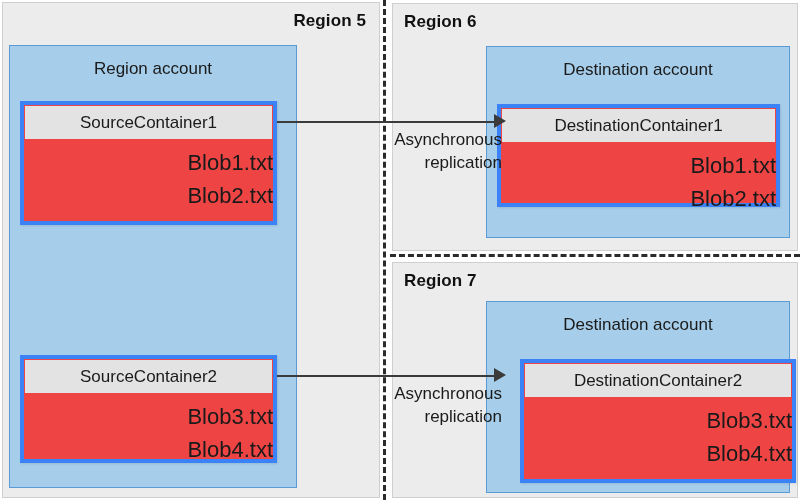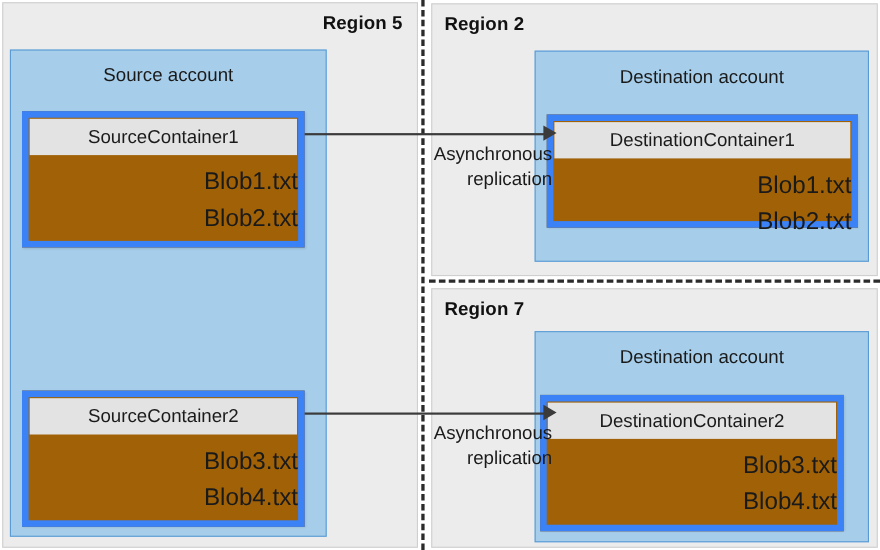--- a/index.html
+++ b/index.html
@@ -50,22 +50,22 @@
     right: 0;
     text-align: center;
     font-size: 17px;
     color: #1A1A1A;
     white-space: nowrap;
   }
 
   
   .container-box {
     position: absolute;
-    background: #a16207;
-    border: 6px solid #3b82f6;
+    background: #ef4444;
+    border: 4px solid #3b82f6;
     box-sizing: border-box;
     box-shadow: 1px 1px 2px rgba(0,0,0,0.10);
   }
   .container-header {
     position: absolute;
     left: 1px;
     right: 1px;
     top: 1px;
     height: 33px;
     line-height: 33px;
@@ -122,53 +122,53 @@
 </style>
 </head>
 <body>
 
 <div id="diagram">
 
   <div class="region" style="left:2px; top:2px; width:378px; height:496px;"></div>
   <div class="region-title" style="left:246px; top:11px; width:120px; text-align:right;">Region 5</div>
 
   <div class="account" style="left:9px; top:45px; width:288px; height:443px;"></div>
-  <div class="account-title" style="left:9px; top:59px; width:288px;">Source account</div>
+  <div class="account-title" style="left:9px; top:59px; width:288px;">Region account</div>
 
   <div class="container-box" style="left:20px; top:101px; width:257px; height:124px;">
     <div class="container-header">SourceContainer1</div>
     <div class="blob" style="top:45px;">Blob1.txt</div>
     <div class="blob" style="top:78px;">Blob2.txt</div>
   </div>
 
-  <div class="container-box" style="left:20px; top:355px; width:257px; height:124px;">
+  <div class="container-box" style="left:20px; top:355px; width:257px; height:108px;">
     <div class="container-header">SourceContainer2</div>
     <div class="blob" style="top:45px;">Blob3.txt</div>
     <div class="blob" style="top:78px;">Blob4.txt</div>
   </div>
 
   <div class="region" style="left:392px; top:3px; width:406px; height:248px;"></div>
-  <div class="region-title" style="left:404px; top:12px;">Region 2</div>
+  <div class="region-title" style="left:404px; top:12px;">Region 6</div>
 
   <div class="account" style="left:486px; top:46px; width:304px; height:192px;"></div>
   <div class="account-title" style="left:486px; top:60px; width:304px;">Destination account</div>
 
   <div class="container-box" style="left:497px; top:104px; width:283px; height:103px;">
     <div class="container-header">DestinationContainer1</div>
     <div class="blob" style="top:45px;">Blob1.txt</div>
     <div class="blob" style="top:78px;">Blob2.txt</div>
   </div>
 
   <div class="region" style="left:392px; top:262px; width:406px; height:236px;"></div>
   <div class="region-title" style="left:404px; top:271px;">Region 7</div>
 
   <div class="account" style="left:486px; top:301px; width:304px; height:192px;"></div>
   <div class="account-title" style="left:486px; top:315px; width:304px;">Destination account</div>
 
-  <div class="container-box" style="left:491px; top:359px; width:276px; height:124px;">
+  <div class="container-box" style="left:520px; top:359px; width:276px; height:124px;">
     <div class="container-header">DestinationContainer2</div>
     <div class="blob" style="top:45px;">Blob3.txt</div>
     <div class="blob" style="top:78px;">Blob4.txt</div>
   </div>
 
   <div class="sep-v" style="left:383px; top:0px; height:500px;"></div>
   <div class="sep-h" style="left:390px; top:254px; width:410px;"></div>
 
   <div class="arrow-line" style="left:277px; top:121px; width:219px;"></div>
   <div class="arrow-head" style="left:494px; top:114px;"></div>

